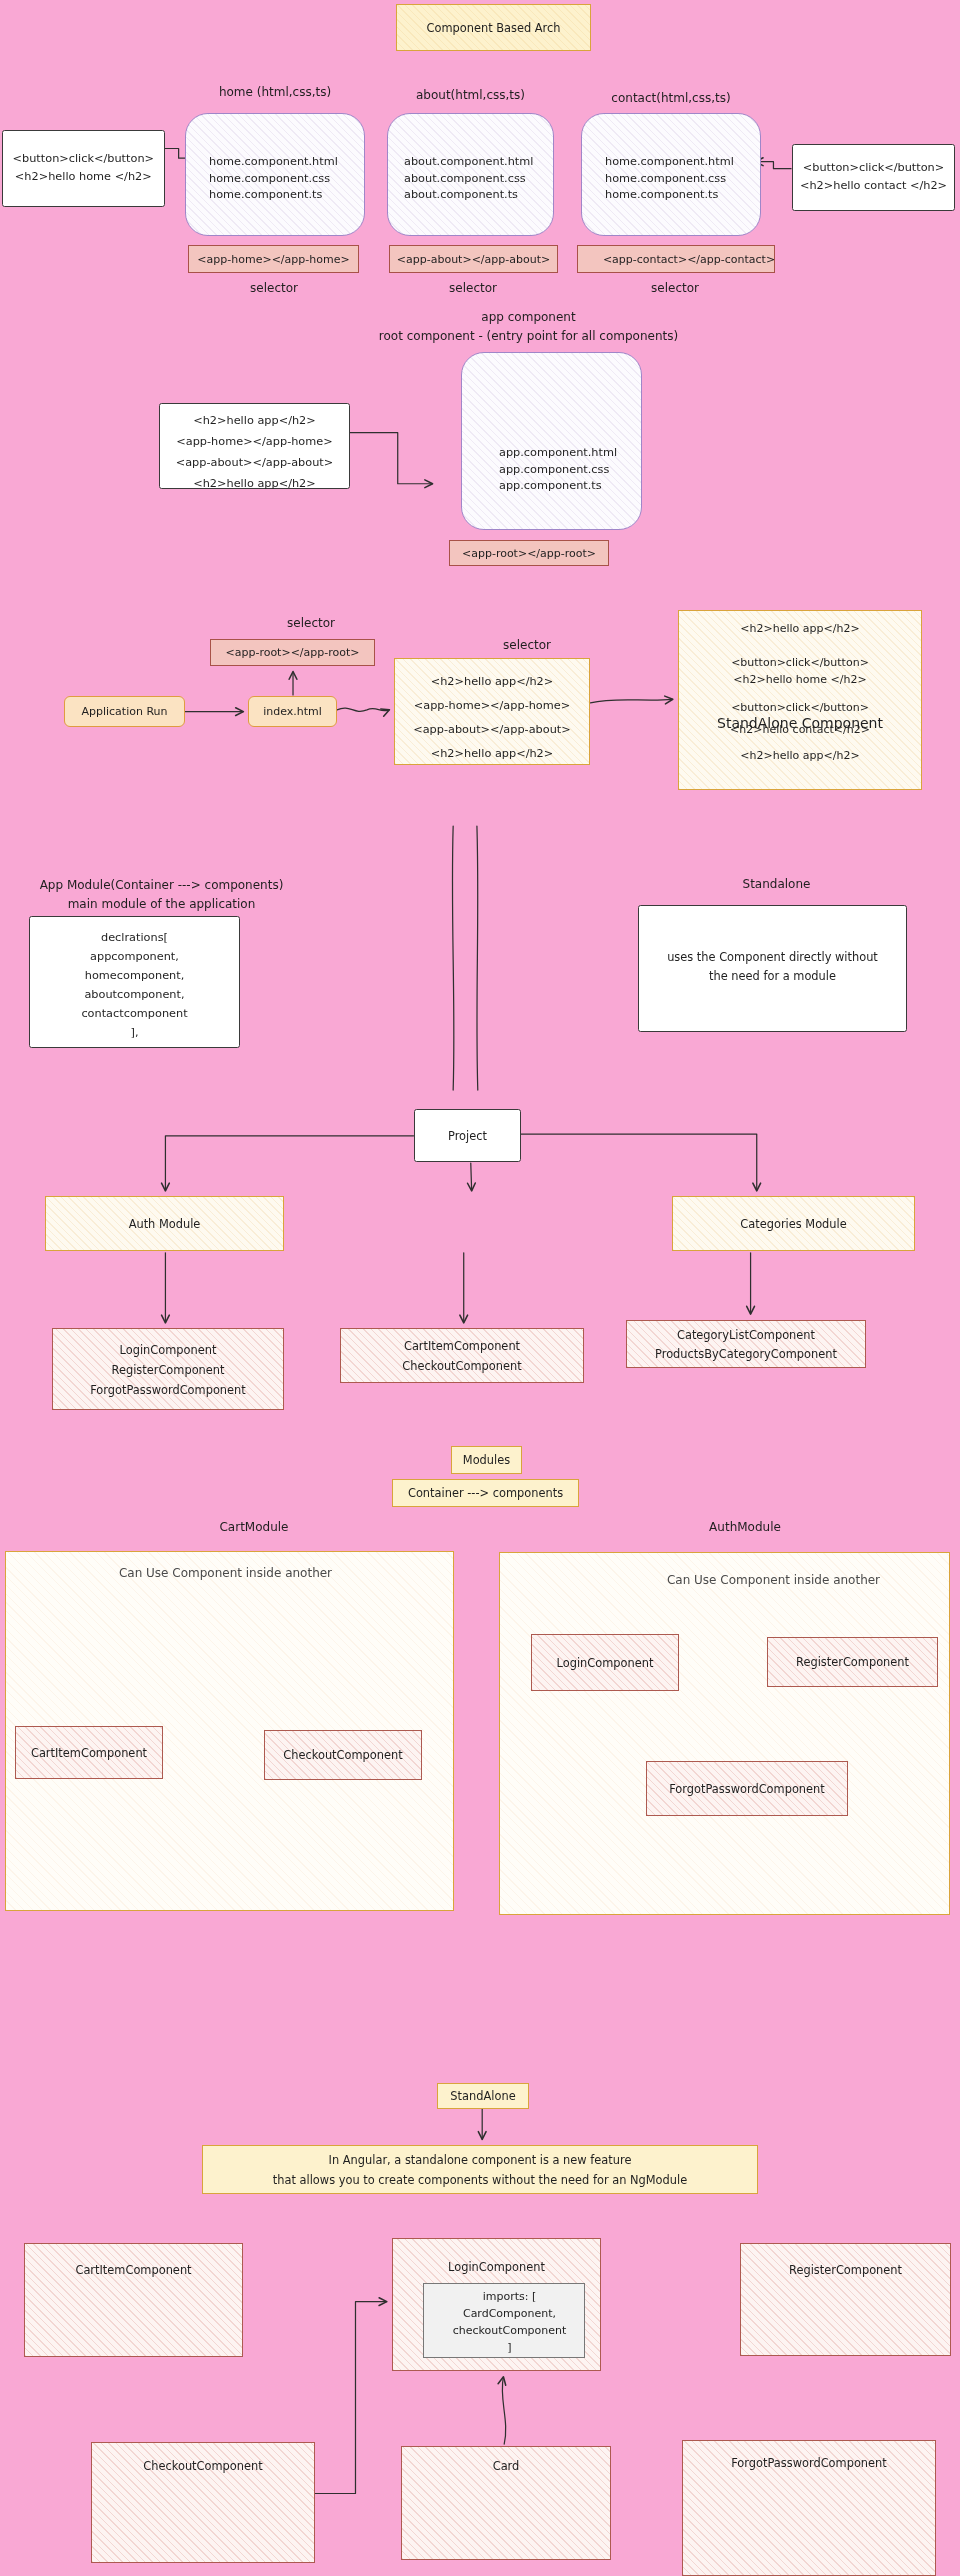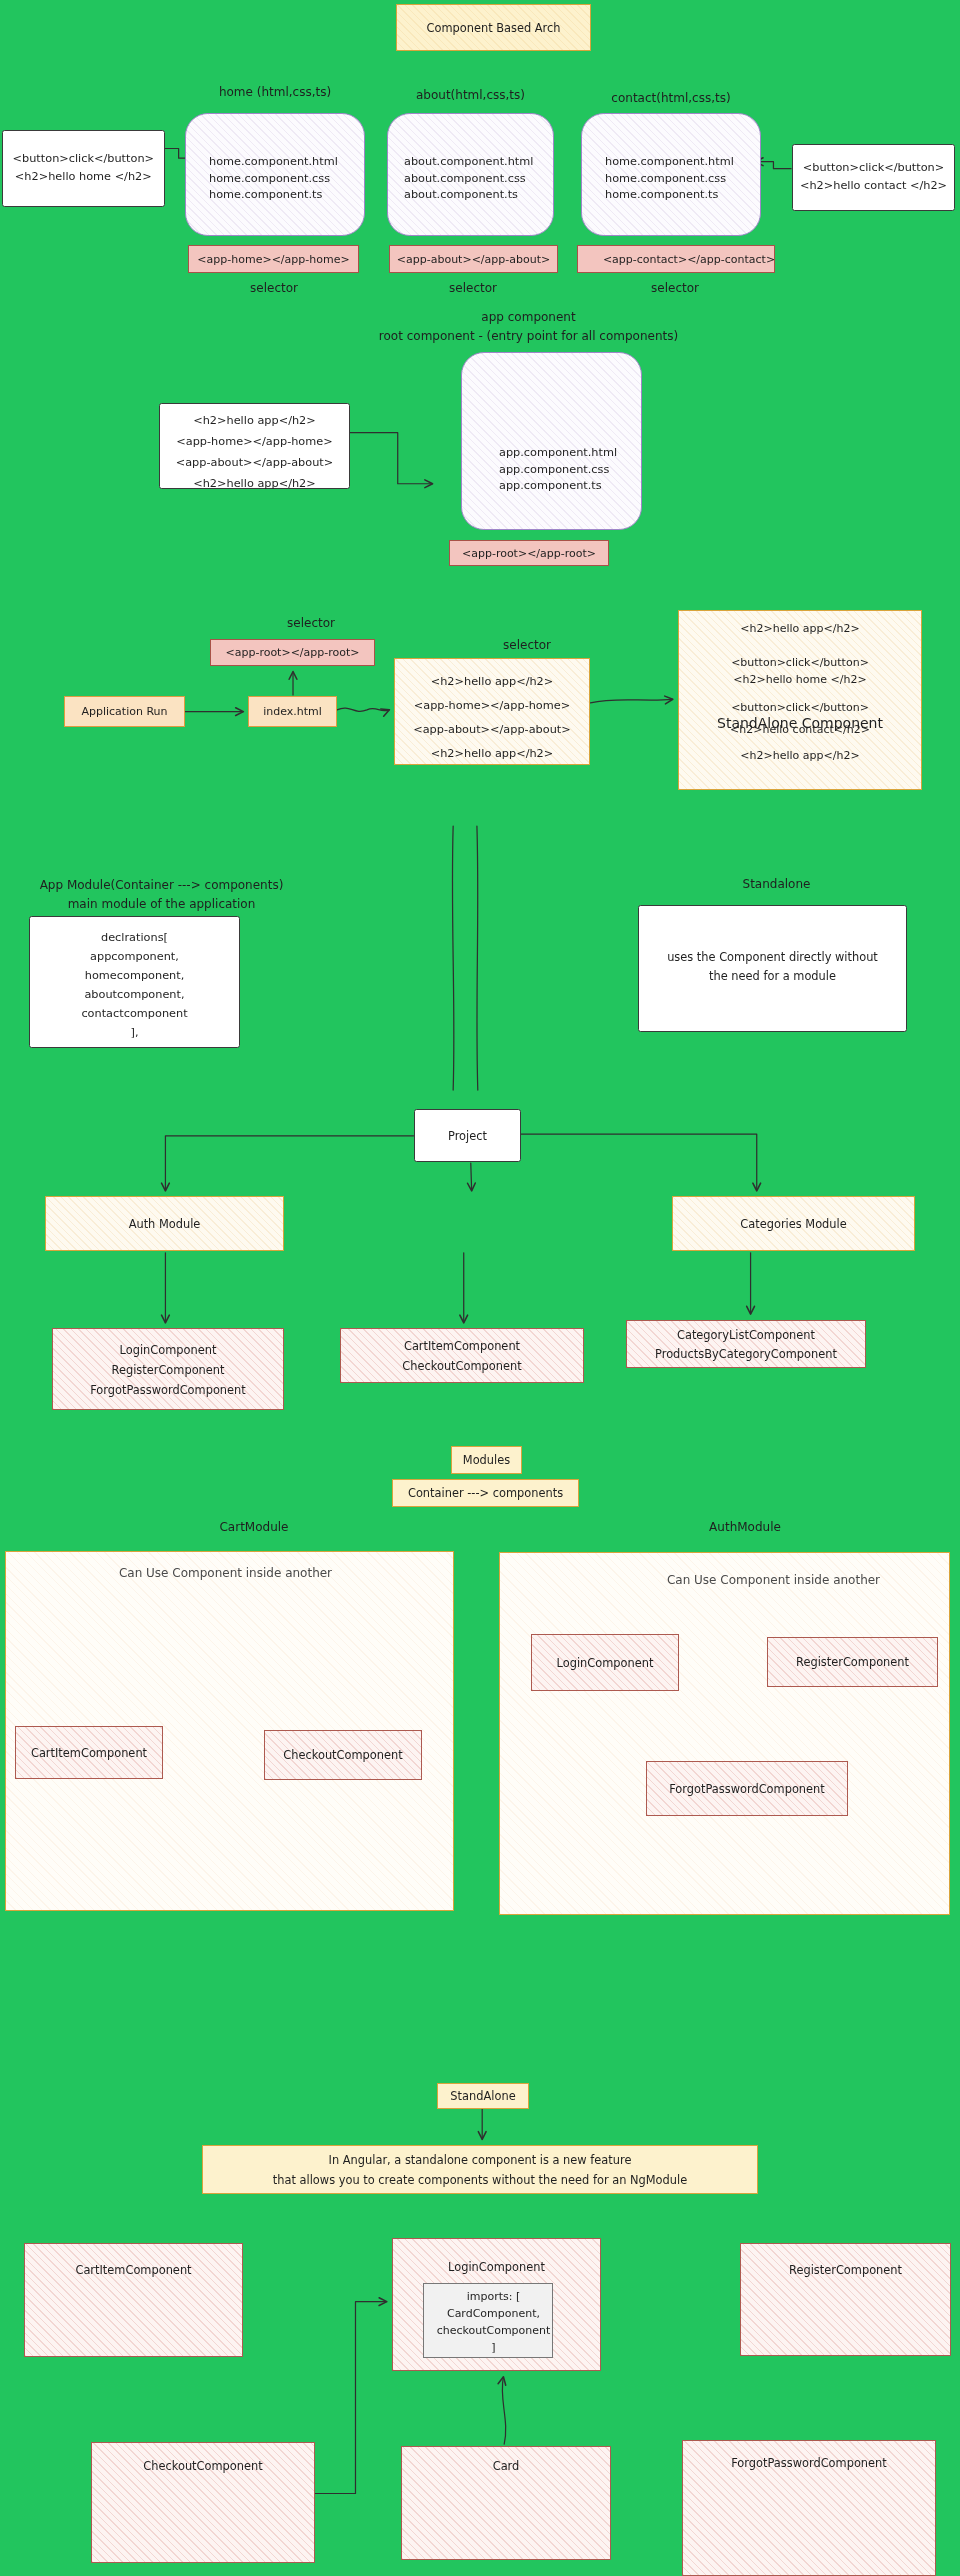--- a/index.html
+++ b/index.html
@@ -1,25 +1,25 @@
 <!DOCTYPE html>
 <html style="font-size:14px"><head>
 <meta charset="utf-8">
 <style>
   html,body{margin:0;padding:0;background:#fff;}
   body{font-family:"DejaVu Sans",sans-serif;color:#1f1f1f;}
-  #canvas{position:relative;width:960px;height:2576px;background:#22c55e;overflow:hidden;font-size:11.4px;}
+  #canvas{position:relative;width:960px;height:2576px;background:#f9a8d4;overflow:hidden;font-size:11.4px;}
   .box{position:absolute;box-sizing:border-box;}
   .lbl{position:absolute;white-space:nowrap;font-size:12px;}
   .ctr{display:flex;align-items:center;justify-content:center;text-align:left;}
   .tctr{text-align:center;}
   .sketch{border:1.3px solid #3a3a3a;background:#fff;border-radius:2.6px;}
   .tag{border:1.2px solid;font-size:11px;display:flex;align-items:center;justify-content:center;white-space:nowrap;}
   .tag-pink{background:#f3c5bf;border-color:#a85248;}
-  .tag-orange{background:#fbe3c2;border-color:#df9c40;}
+  .tag-orange{background:#fbe3c2;border-color:#df9c40;border-radius:6px;}
   .badge-y{background:#fdf2cd;border:1.1px solid #d9a43b;display:flex;align-items:center;justify-content:center;font-size:11.4px;}
   .purple{border:1.4px solid #9f86c9;border-radius:23px;
     background:repeating-linear-gradient(45deg,rgba(150,118,182,0.13) 0 0.9px,transparent 0.9px 5.3px),#fcfbfe;}
   .yellowbox{border:1.3px solid #d9a43b;
     background:repeating-linear-gradient(45deg,rgba(224,170,80,0.16) 0 0.9px,transparent 0.9px 5.3px),#fefaf0;}
   .pinkbox{border:1.3px solid #ad5a50;
     background:repeating-linear-gradient(45deg,rgba(200,95,85,0.20) 0 0.9px,transparent 0.9px 5.3px),#fdf4f2;}
   .creambox{border:1.3px solid #d9a43b;
     background:repeating-linear-gradient(45deg,rgba(228,160,95,0.09) 0 0.9px,transparent 0.9px 6.2px),#fffdf8;}
   .graybox{background:#f1f1f1;border:0.9px solid #777;}
@@ -244,21 +244,21 @@
     <div class="tctr" style="padding-top:19.4px;">
       <span>CartItemComponent</span>
     </div>
   </div>
 
   <div class="box pinkbox" style="left:392px;top:2238px;width:209px;height:133px;">
     <div class="tctr" style="padding-top:21px;">
       <span>LoginComponent</span>
     </div>
   </div>
-  <div class="box graybox" style="left:423px;top:2283px;width:130px;height:75px;padding-left:11px;">
+  <div class="box graybox" style="left:423px;top:2283px;width:162px;height:75px;padding-left:11px;">
     <div class="tctr" style="padding-top:4.4px;line-height:17px;font-size:11px;">
       <span class="ln">imports: [</span>
       <span class="ln">CardComponent,</span>
       <span class="ln">checkoutComponent</span>
       <span class="ln">]</span>
     </div>
   </div>
 
   <div class="box pinkbox" style="left:740px;top:2243px;width:211px;height:113px;">
     <div class="tctr" style="padding-top:19.4px;">

